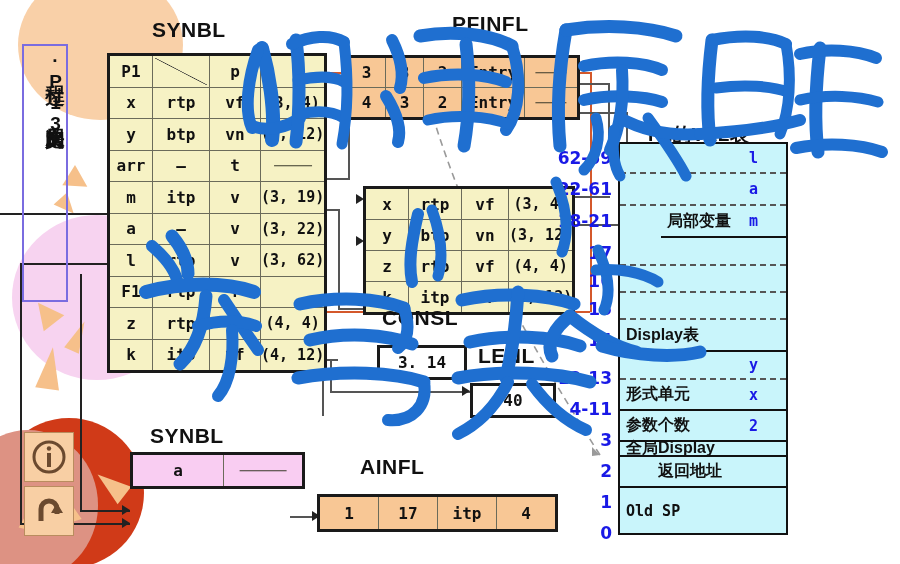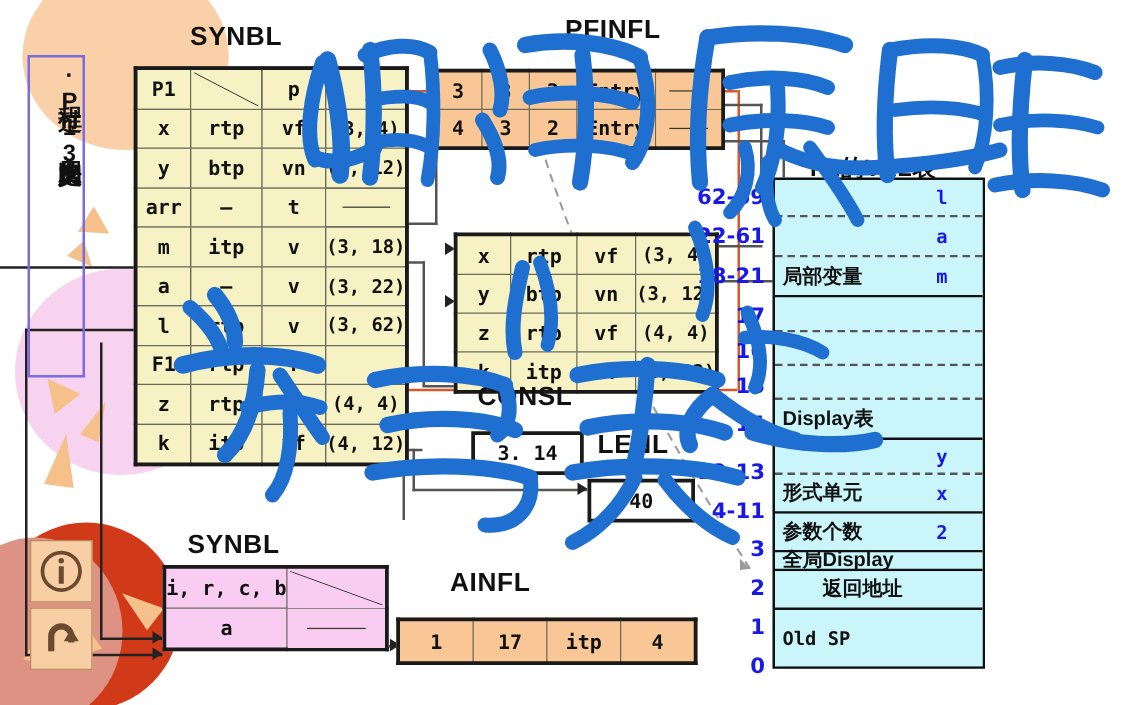--- a/index.html
+++ b/index.html
@@ -61,21 +61,21 @@
   #t-ainfl{left:360px;top:455px;}
   #t-val{left:648px;top:122px;font-size:19px;}
 
   
   table.gt{position:absolute;border-collapse:collapse;z-index:5;
            font-family:"DejaVu Sans Mono","Liberation Mono",monospace;}
   table.gt td{border:1px solid #6b6b5a;text-align:center;color:#111;
               font-weight:bold;padding:0;white-space:nowrap;}
 
   
-  #synbl{left:107px;top:53px;border:3px solid #1a1a1a;background:#737373;}
+  #synbl{left:107px;top:53px;border:3px solid #1a1a1a;background:#4d7c0f;}
   #synbl td{background:#f6f2c4;height:30.5px;font-size:16px;}
   #synbl td.c0{width:42px;}
   #synbl td.c1{width:56px;}
   #synbl td.c2{width:50px;}
   #synbl td.c3{width:58px;font-size:15px;}
 
   
   #pfinfl{left:345px;top:55px;border:3px solid #1a1a1a;background:#f8c795;}
   #pfinfl td{background:#f8c795;height:29px;font-size:16px;}
   #pfinfl td.p0,#pfinfl td.p1,#pfinfl td.p2{width:37px;}
@@ -245,21 +245,21 @@
     <tr>
       <td class="c0">arr</td>
       <td class="c1">—</td>
       <td class="c2">t</td>
       <td class="c3 dashcell"></td>
     </tr>
     <tr>
       <td class="c0">m</td>
       <td class="c1">itp</td>
       <td class="c2">v</td>
-      <td class="c3">(3, 18)</td>
+      <td class="c3">(3, 19)</td>
     </tr>
     <tr>
       <td class="c0">a</td>
       <td class="c1">—</td>
       <td class="c2">v</td>
       <td class="c3">(3, 22)</td>
     </tr>
     <tr>
       <td class="c0">l</td>
       <td class="c1">rtp</td>
@@ -335,24 +335,20 @@
     </tr>
   </tbody>
     </table>
 
   <div class="onecell" id="consl">3. 14</div>
   <div class="onecell" id="lenl">40</div>
 
   <table class="gt" id="typel">
       <tbody>
     <tr>
-      <td class="y0">i, r, c, b</td>
-      <td class="y1 slash"></td>
-    </tr>
-    <tr>
       <td class="y0">a</td>
       <td class="y1 dashcell"></td>
     </tr>
   </tbody>
     </table>
   <div class="ln" style="left:290px;top:516px;width:24px;height:2px;"></div>
 
   <table class="gt" id="ainfl">
       <tbody>
     <tr>
@@ -366,21 +362,21 @@
 
   <div id="valwrap">
     <div class="valrow bdash" style="height:30px;">
       <span class="vl cjk"></span>
       <span class="vr">l</span>
     </div>
     <div class="valrow bdash" style="height:32px;">
       <span class="vl cjk"></span>
       <span class="vr">a</span>
     </div>
-    <div class="valrow bsolid" style="height:32px;">
+    <div class="valrow bsolid" style="height:32px;margin-left:41px;">
       <span class="vl cjk">局部变量</span>
       <span class="vr">m</span>
     </div>
     <div class="valrow bdash" style="height:28px;">
       <span class="vl cjk"></span>
       <span class="vr"></span>
     </div>
     <div class="valrow bdash" style="height:27px;">
       <span class="vl cjk"></span>
       <span class="vr"></span>

